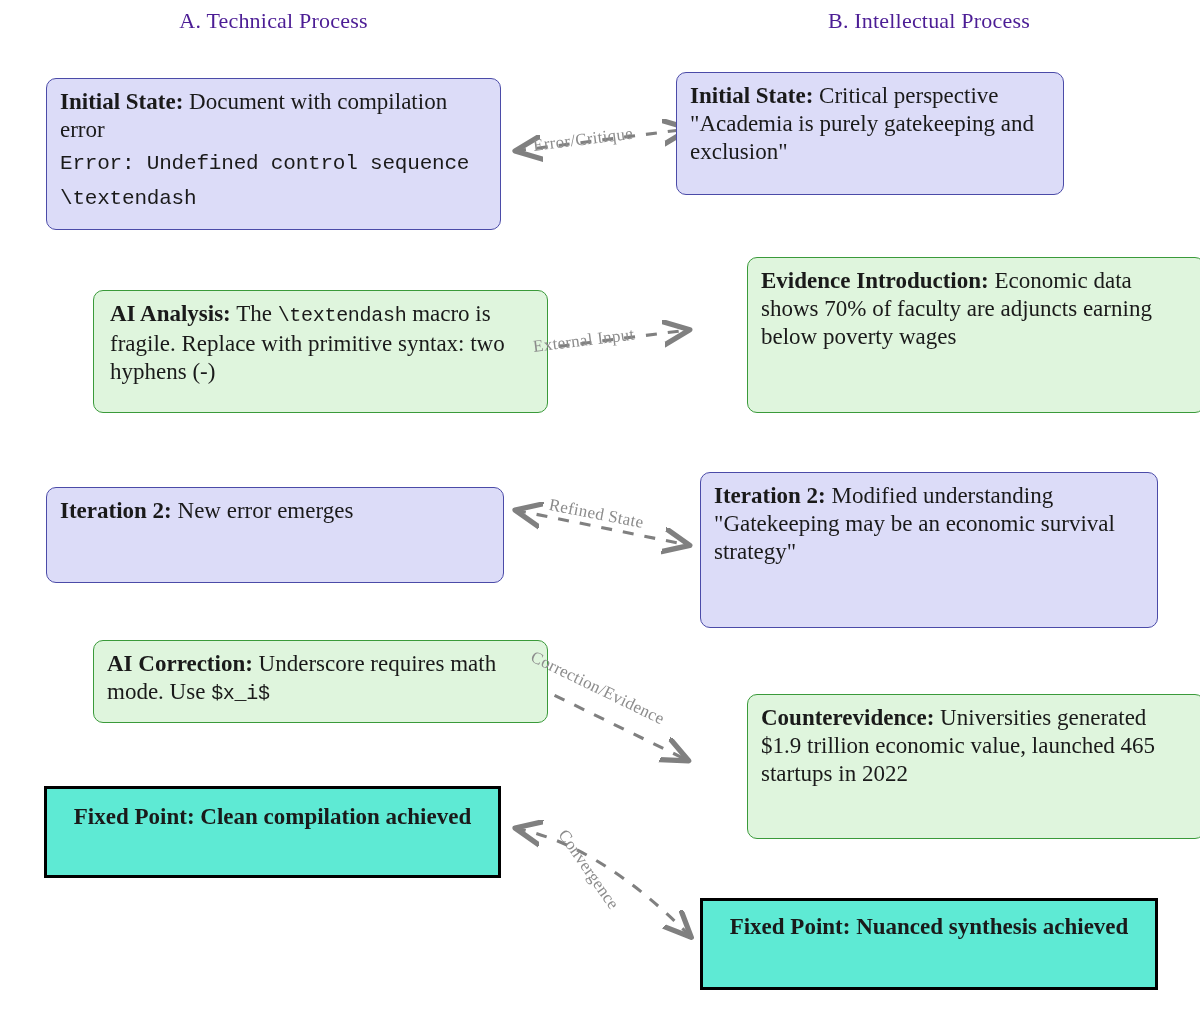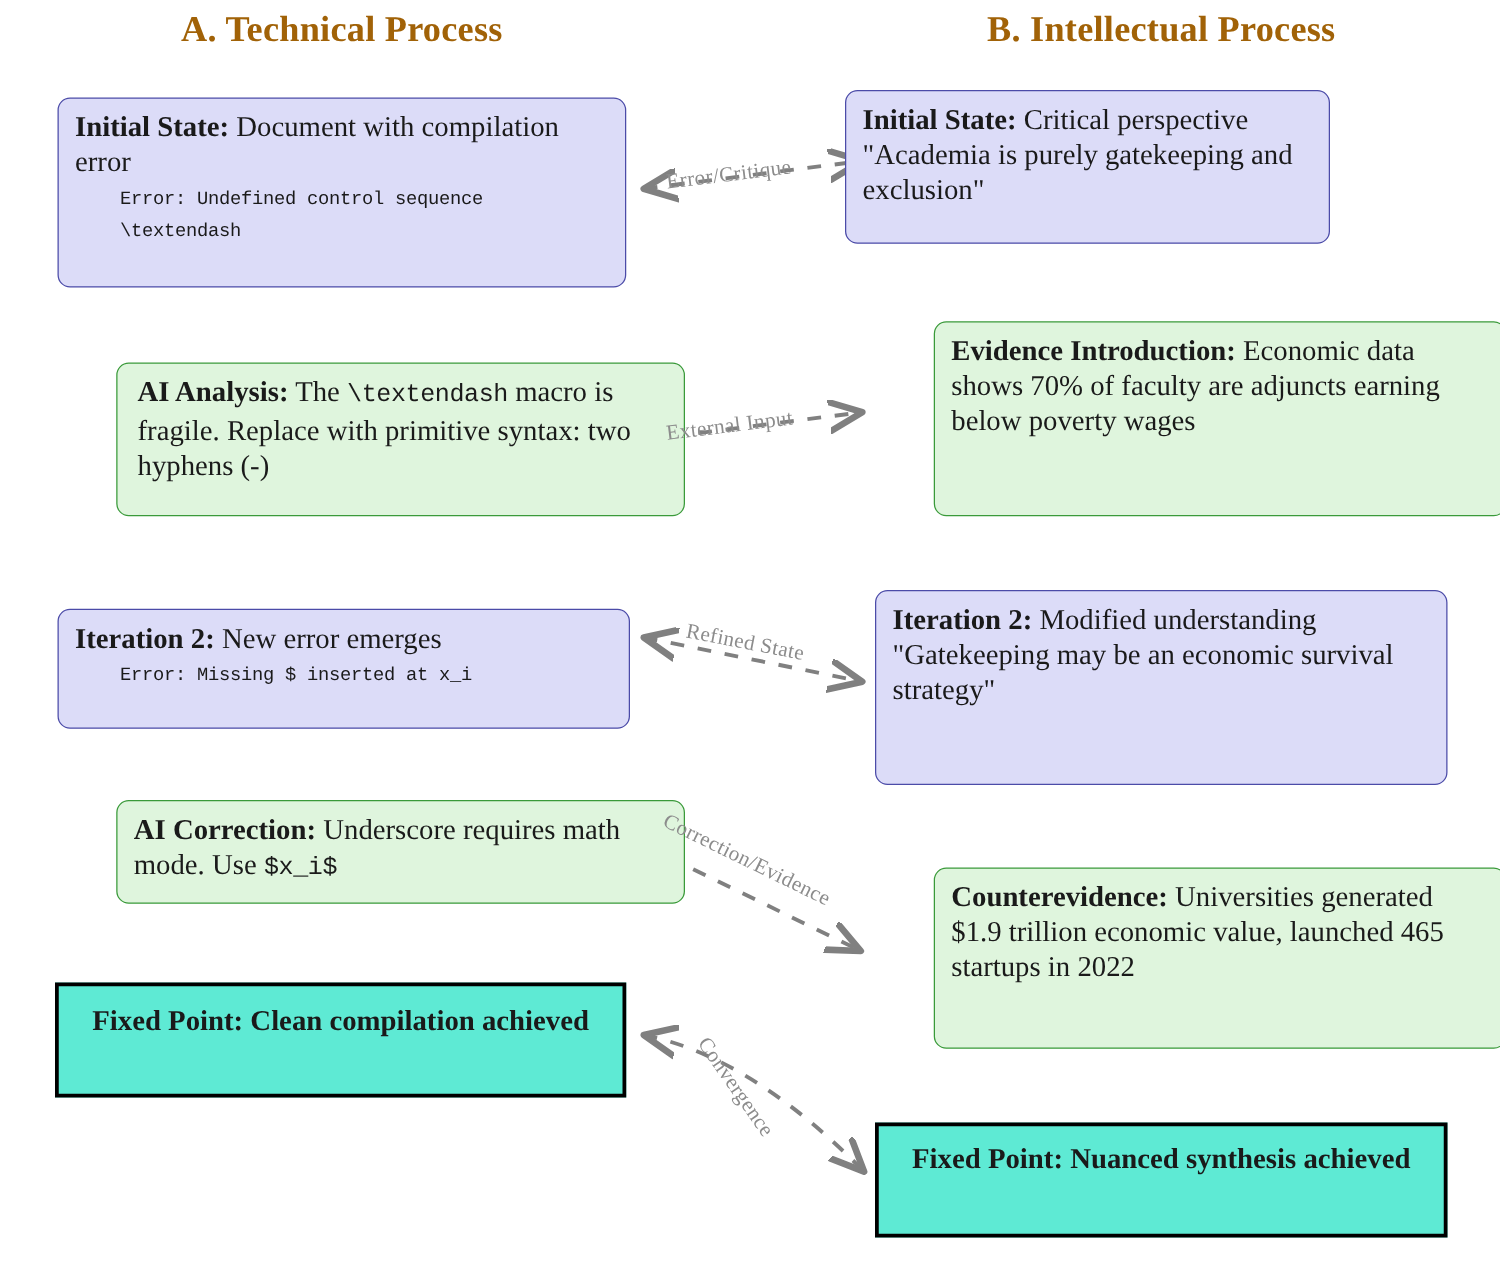--- a/index.html
+++ b/index.html
@@ -16,47 +16,46 @@
     color: #1a1a1a;
   }
   #canvas {
     position: absolute;
     left: 0; top: 0;
     width: 1200px;
     height: 1029px;
   }
   .col-title {
     position: absolute;
-    font-weight: bold;
-    font-size: 29px;
+    font-weight: normal;
+    font-size: 22px;
     letter-spacing: .2px;
     text-align: center;
-    color: #a16207;
+    color: #4c1d95;
     white-space: nowrap;
   }
   #title-a { left: 46px;  top: 8px;  width: 455px; }
   #title-b { left: 700px; top: 8px;  width: 458px; }
 
   .node {
     position: absolute;
     box-sizing: border-box;
     padding: 9px 13px 10px 13px;
     font-size: 23px;
     line-height: 1.21;
     text-align: left;
   }
   .node .lbl { font-weight: bold; }
   .node .mono {
     font-family: "Liberation Mono", "DejaVu Sans Mono", monospace;
-    font-size: 15px;
+    font-size: 21px;
     letter-spacing: -0.2px;
     display: block;
     margin-top: 5px;
     line-height: 1.45;
-    margin-left: 36px;
   }
   .node .mono.inl {
     display: inline;
     margin: 0;
     font-size: 20px;
     letter-spacing: -0.3px;
   }
 
   .blue {
     background: #dcdcf8;
@@ -128,21 +127,20 @@
   <span class="mono">Error: Undefined control sequence</span>
   <span class="mono">\textendash</span>
 </div>
 
 <div class="node green" id="n-a2">
   <span class="lbl">AI Analysis:</span><span> The </span><span class="mono inl">\textendash</span><span> macro is fragile. Replace with primitive syntax: two hyphens (-)</span>
 </div>
 
 <div class="node blue" id="n-a3">
   <span class="lbl">Iteration 2:</span><span> New error emerges</span>
-  <span class="mono">Error: Missing $ inserted at x_i</span>
 </div>
 
 <div class="node green" id="n-a4">
   <span class="lbl">AI Correction:</span><span> Underscore requires math mode. Use </span><span class="mono inl">$x_i$</span>
 </div>
 
 <div class="node yellow" id="n-a5">
   <span class="lbl">Fixed Point:</span><span> Clean compilation achieved</span>
 </div>
 

